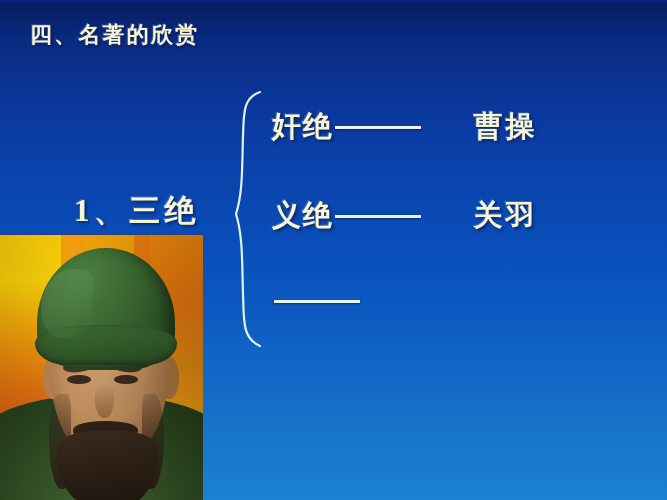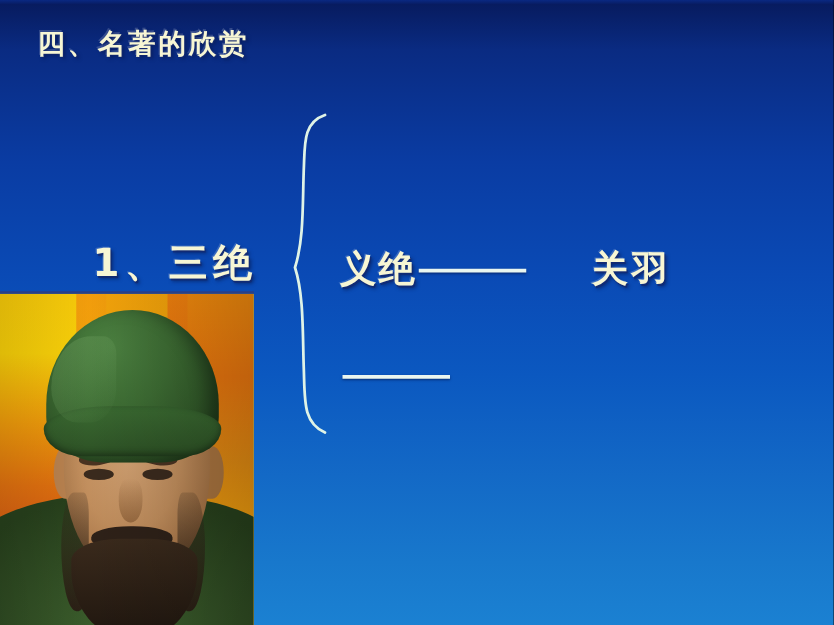--- a/index.html
+++ b/index.html
@@ -36,20 +36,21 @@
   .txt {
     position: absolute;
     color: #f7f6d4;
     white-space: nowrap;
     font-weight: bold;
     letter-spacing: .06em;
     text-shadow:
        1px 1px 0 rgba(20,40,110,.75),
        2px 2px 3px rgba(5,20,70,.55),
       -1px -1px 0 rgba(255,255,255,.18);
+    font-family: Liberation Serif, serif;
   }
 
   #title {
     left: 30px;
     top: 20px;
     font-size: 22px;
     letter-spacing: .10em;
   }
 
   #item-label {
@@ -297,20 +298,25 @@
   <div id="item-label" class="txt">1、三绝</div>
 
   <svg id="brace" viewBox="0 0 56 264">
     <path d="M 46 4
              C 28 10, 30 28, 29 48
              C 28 78, 29 104, 22 126
              C 29 148, 28 176, 29 206
              C 30 232, 28 250, 46 258" fill="none" stroke="#dff3e6" stroke-width="2.2" stroke-linecap="round"></path>
   </svg>
 
+  <div id="row-0" class="row">
+    <span class="term">奸绝</span>
+    <span class="dash"></span>
+    <span class="person">曹操</span>
+  </div>
 
   <div id="row-1" class="row">
     <span class="term">义绝</span>
     <span class="dash"></span>
     <span class="person">关羽</span>
   </div>
 
   <div id="row-2" class="row">
     <span class="dash"></span>
   </div>

